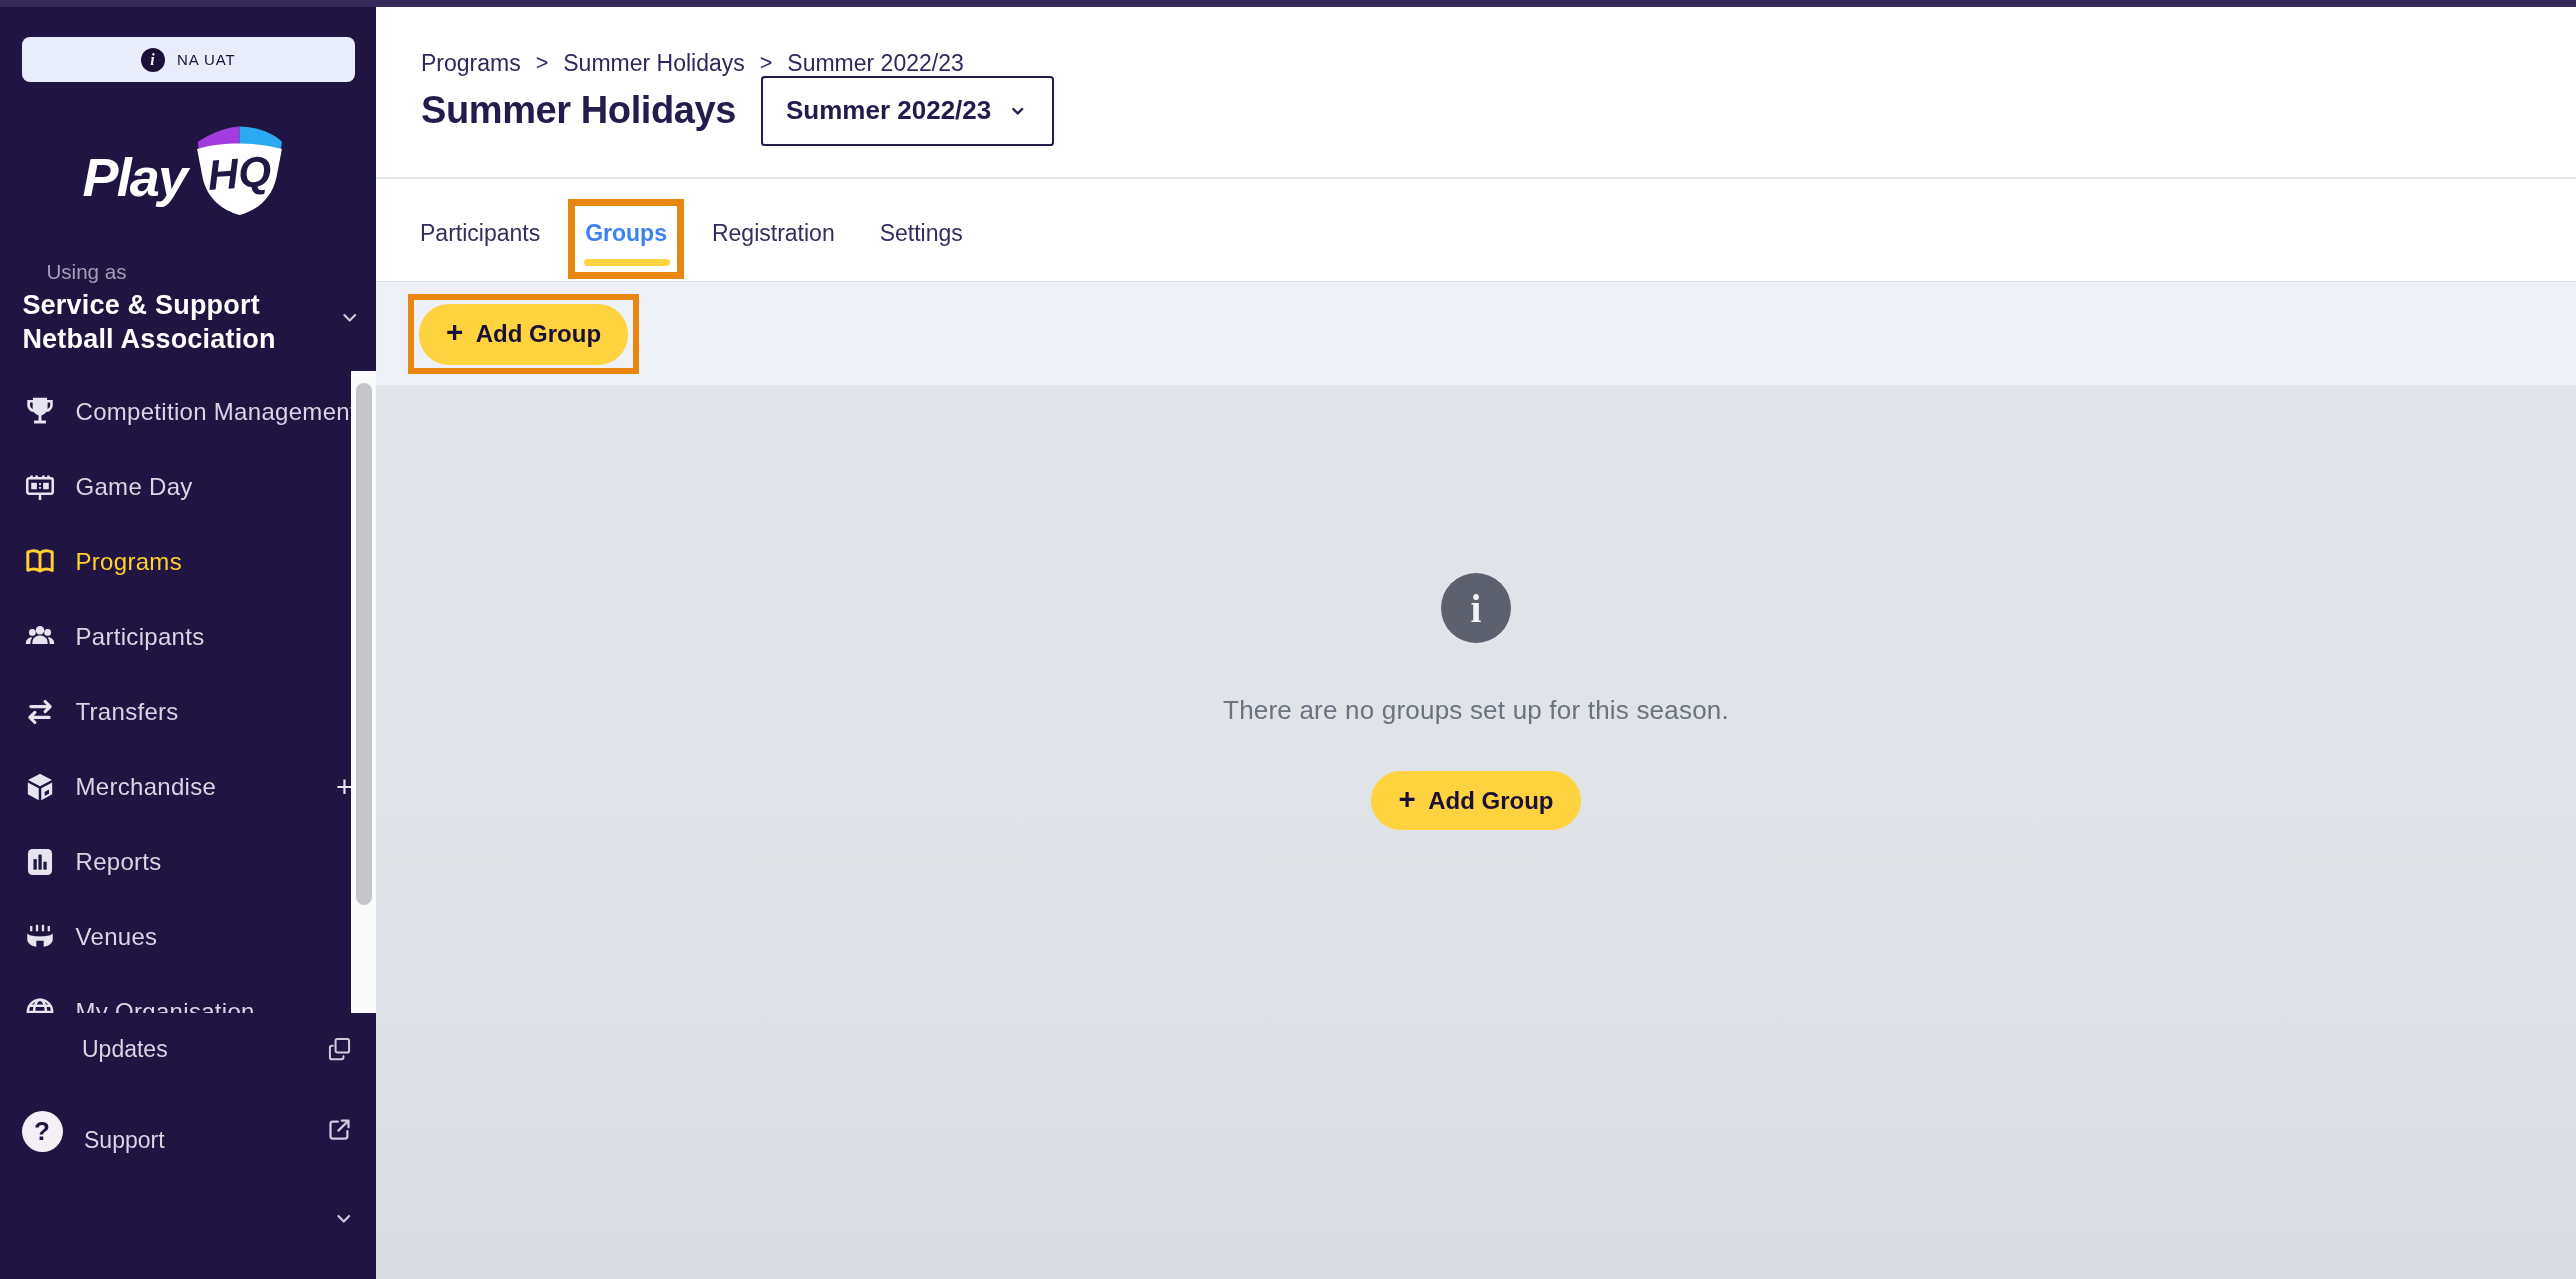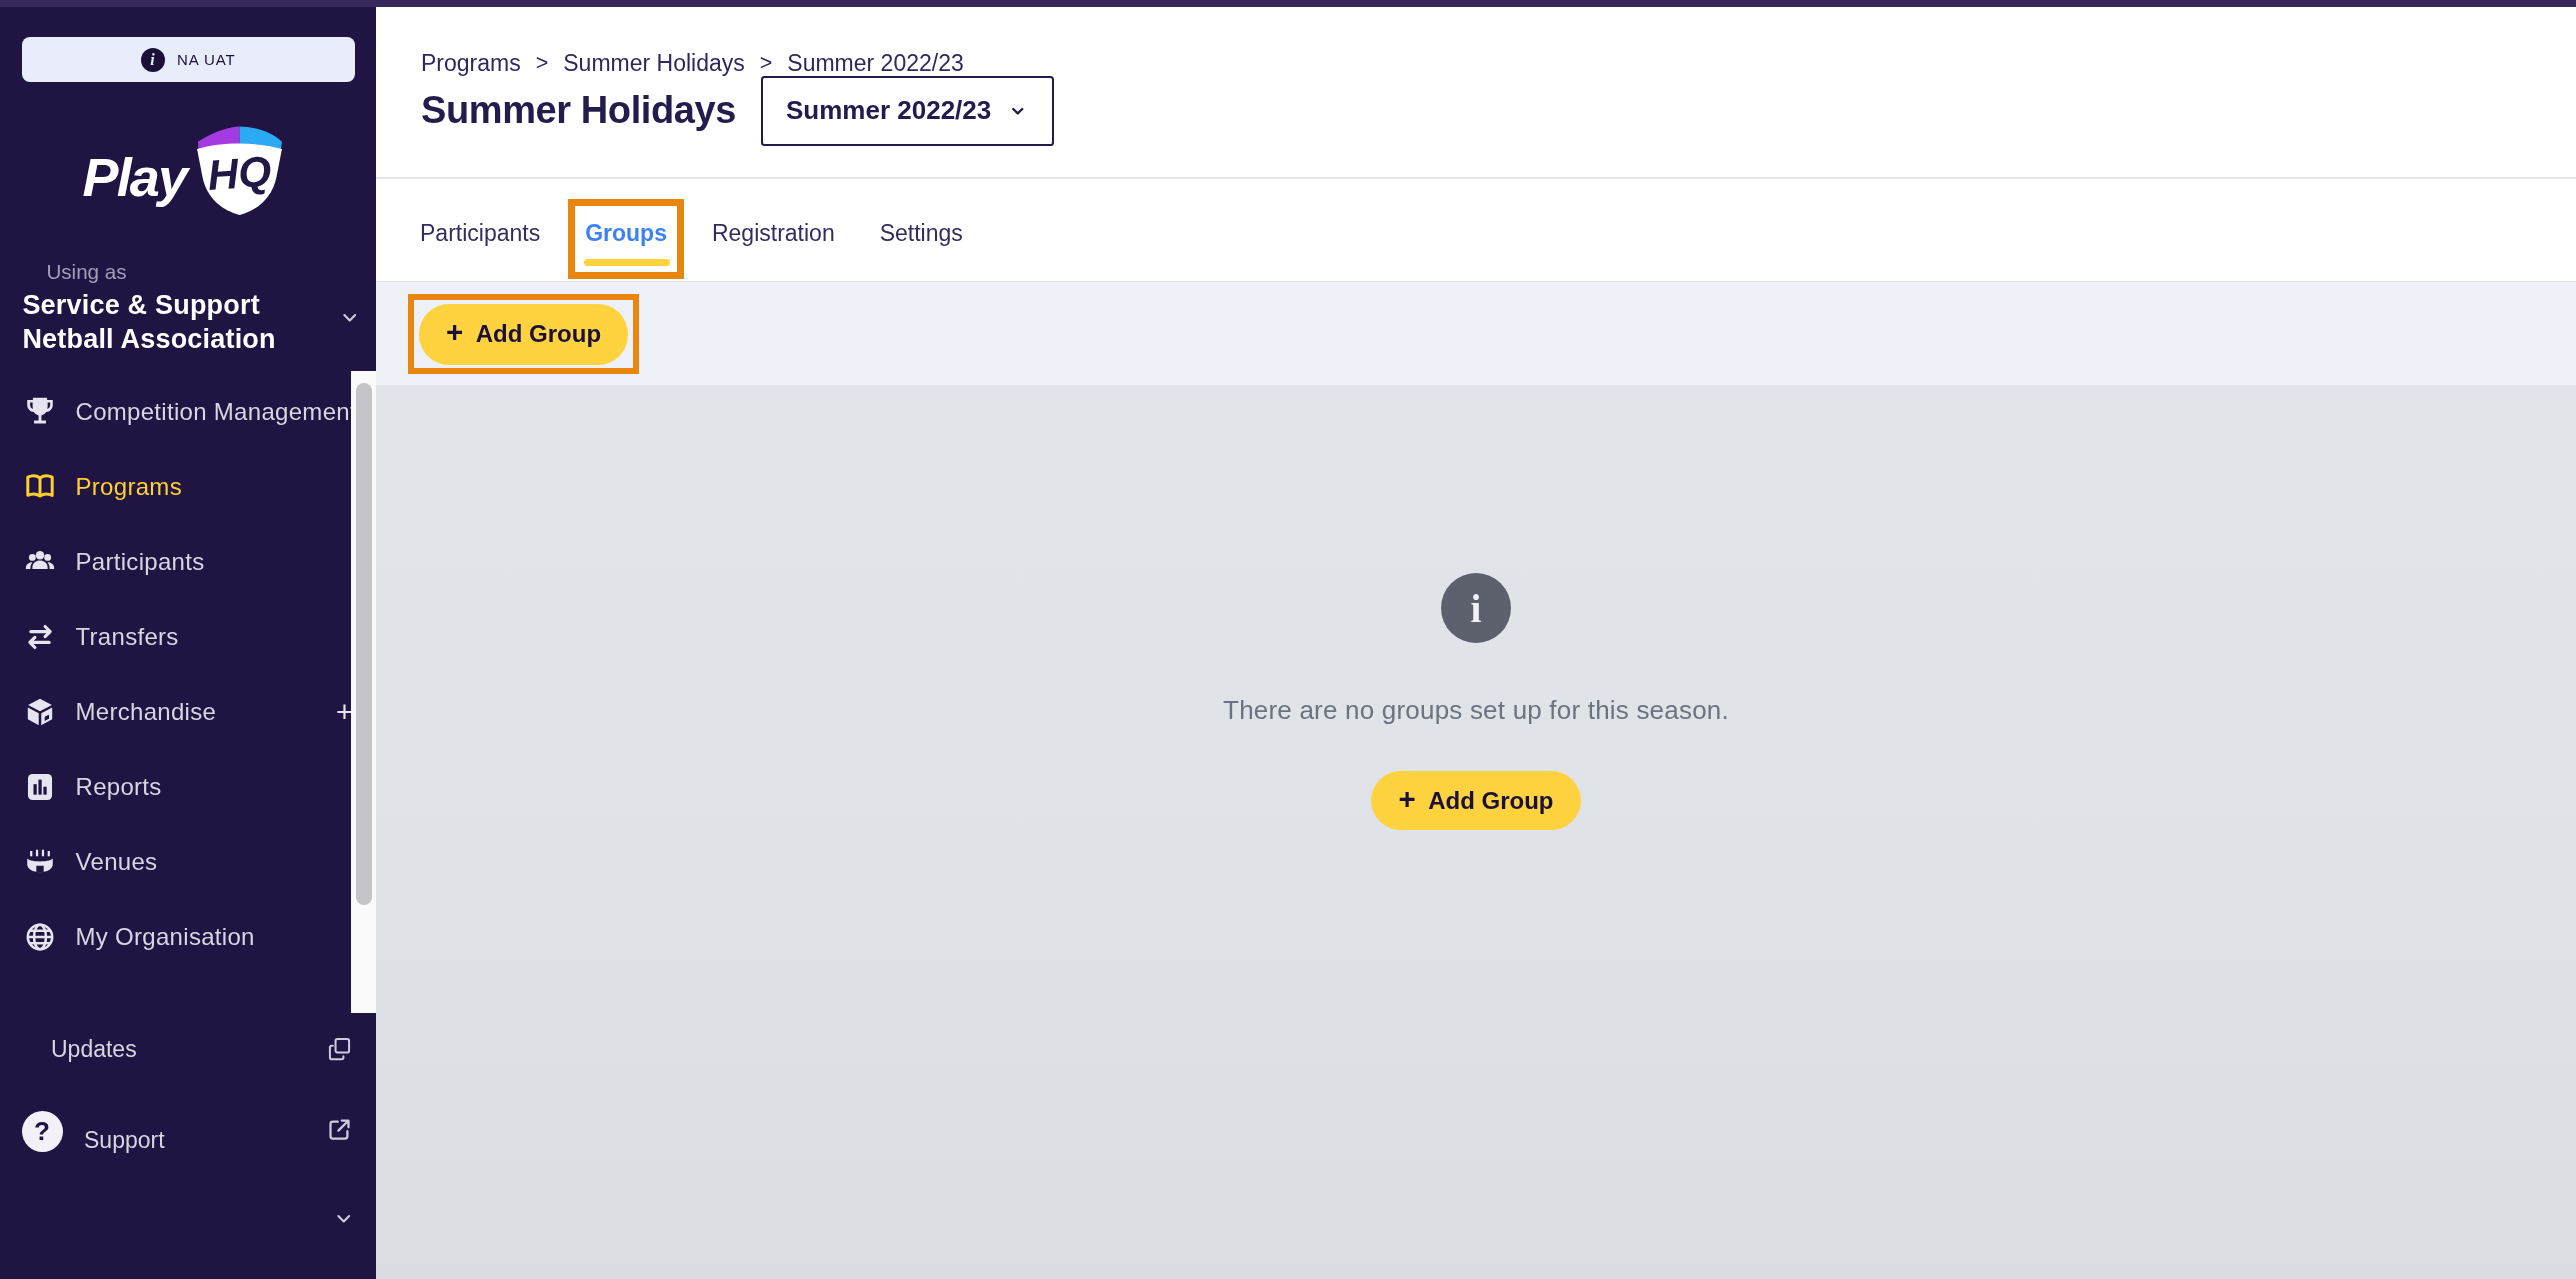--- a/index.html
+++ b/index.html
@@ -32,21 +32,21 @@
   .nav-ic svg{width:34px;height:34px;}
   .nav-label{margin-left:18px;font-size:24px;color:#D9D6E3;letter-spacing:0.3px;white-space:nowrap;}
   .nav-item.active .nav-label,.nav-item.active .nav-ic{color:#FFD02F;}
   .nav-trailing{position:absolute;right:23px;font-size:29px;font-weight:400;color:#E6E4EE;}
 
   .scroll-track{position:absolute;right:0;top:364px;width:25px;height:642px;background:#FAFAFB;}
   .scroll-thumb{position:absolute;left:4.5px;top:11.6px;width:16px;height:522px;border-radius:8px;background:#C4C4C9;}
 
   .side-bottom{position:absolute;left:0;top:1006px;width:376px;height:266px;background:#201442;}
   .updates-row{position:absolute;left:0;top:10.7px;width:376px;height:52px;display:flex;align-items:center;}
-  .updates-row .row-label{margin-left:51px;font-size:23px;color:#D9D6E3;}
+  .updates-row .row-label{margin-left:82px;font-size:23px;color:#D9D6E3;}
   .row-icon-right{position:absolute;right:23px;color:#CFCBDC;}
   .support-row{position:absolute;left:0;top:91px;width:376px;height:54px;display:flex;align-items:center;}
   .q-circle{margin-left:21.5px;width:41px;height:41px;border-radius:50%;background:#F3F1F7;color:#201442;
     display:flex;align-items:center;justify-content:center;font-size:26px;font-weight:800;}
   .support-row .row-label{margin-left:21.5px;font-size:23px;color:#D9D6E3;margin-top:18px;}
   .collapse-chevron{position:absolute;right:21.5px;top:195px;color:#CFCBDC;}
 
   
   .main{position:absolute;left:376px;top:7.2px;width:2200px;height:1272px;background:#fff;}
 
@@ -124,20 +124,34 @@
 
         <div class="nav-item">
           <span class="nav-ic">
             <svg viewBox="0 0 24 24" fill="currentColor">
                 <path d="M7 2h10v1.5h4V7c0 2.7-2 4.8-4.6 5a5.8 5.8 0 0 1-3.4 2.5V18h3.2v2.2H7.8V18H11v-3.5A5.8 5.8 0 0 1 7.6 12C5 11.8 3 9.7 3 7V3.5h4V2zm-2 3.3V7c0 1.3.8 2.4 2 2.8-.1-.7-.2-1.5-.2-2.3v-2.2H5zm14.2 0h-1.8v2.2c0 .8-.1 1.6-.2 2.3 1.2-.4 2-1.5 2-2.8v-1.7z"></path>
               </svg>
           </span>
           <span class="nav-label">Competition Management</span>
         </div>
 
+        <div class="nav-item">
+          <span class="nav-ic">
+            <svg viewBox="0 0 24 24" fill="none" stroke="currentColor" stroke-width="1.8">
+              <path d="M6 3.8v2M9.6 3.8v2M14.4 3.8v2M18 3.8v2"></path>
+              <rect x="3" y="5.8" width="18" height="11" rx="1.4"></rect>
+              <rect x="5.8" y="9" width="4" height="4.6" fill="currentColor" stroke="none"></rect>
+              <rect x="14.2" y="9" width="4" height="4.6" fill="currentColor" stroke="none"></rect>
+              <circle cx="12" cy="10" r=".8" fill="currentColor" stroke="none"></circle>
+              <circle cx="12" cy="12.6" r=".8" fill="currentColor" stroke="none"></circle>
+              <path d="M12 16.8v4.4"></path>
+            </svg>
+          </span>
+          <span class="nav-label">Game Day</span>
+        </div>
 
         <div class="nav-item active">
           <span class="nav-ic">
             <svg viewBox="0 0 24 24" fill="none" stroke="currentColor" stroke-width="2.1" stroke-linejoin="round">
               <path d="M12 5.6C9.6 3.9 6 3.9 3.4 5.1v12.8c2.6-1.2 6.2-1.2 8.6.5 2.4-1.7 6-1.7 8.6-.5V5.1C18 3.9 14.4 3.9 12 5.6z"></path>
               <path d="M12 6v12"></path>
             </svg>
           </span>
           <span class="nav-label">Programs</span>
         </div>

